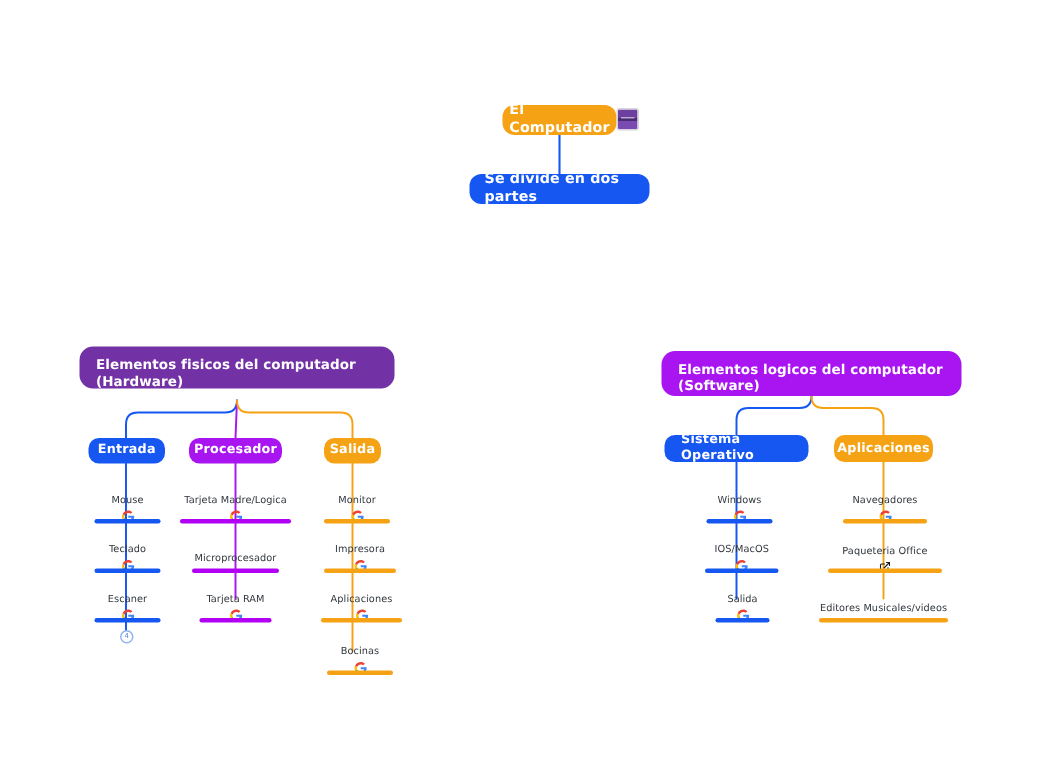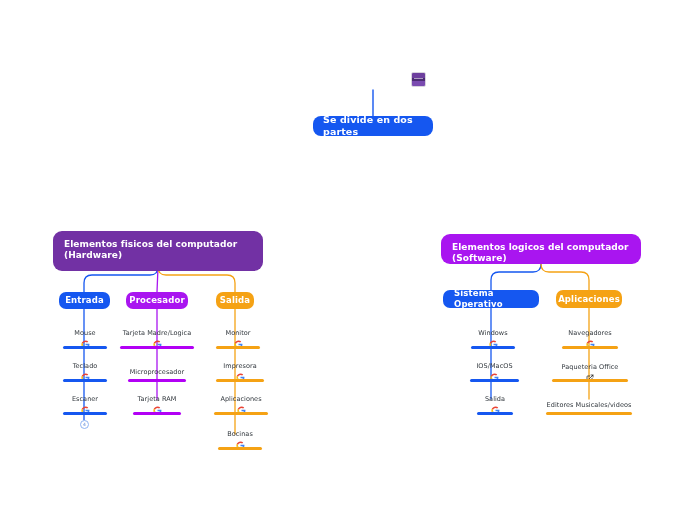--- a/index.html
+++ b/index.html
@@ -146,27 +146,30 @@
       <path d="M158 267 L158 267 Q158 275 166 275 L227 275 Q235 275 235 283 L235 292" stroke="#f5a214" stroke-width="1.3" fill="none" stroke-linecap="round"></path>
       <path d="M541 264 L541 264 Q541 272 533 272 L499 272 Q491 272 491 280 L491 290" stroke="#1557f0" stroke-width="1.3" fill="none" stroke-linecap="round"></path>
       <path d="M541 264 L541 264 Q541 272 549 272 L581 272 Q589 272 589 280 L589 290" stroke="#f5a214" stroke-width="1.3" fill="none" stroke-linecap="round"></path>
       <path d="M84 309 L84 420" stroke="#1557f0" stroke-width="1.3" fill="none" stroke-linecap="round"></path>
       <path d="M157 309 L157 399" stroke="#a915f0" stroke-width="1.3" fill="none" stroke-linecap="round"></path>
       <path d="M235 309 L235 434" stroke="#f5a214" stroke-width="1.3" fill="none" stroke-linecap="round"></path>
       <path d="M491 308 L491 399" stroke="#1557f0" stroke-width="1.3" fill="none" stroke-linecap="round"></path>
       <path d="M589 308 L589 399" stroke="#f5a214" stroke-width="1.3" fill="none" stroke-linecap="round"></path>
     </svg>
 
+  <div class="node root" style="left:335px; top:70px; width:76px; height:20px; background:#f5a214;">
+    <span>El Computador</span>
+  </div>
   <div class="thumb" style="left:411px; top:72px;"></div>
 
   <div class="node root" style="left:313px; top:116px; width:120px; height:20px; background:#1557f0;">
     <span>Se divide en dos partes</span>
   </div>
 
-  <div class="node big" style="left:53px; top:231px; width:210px; height:40px; background:#7231a4;">
+  <div class="node big" style="left:53px; top:231px; width:210px; height:28px; background:#7231a4;">
     <span>Elementos fisicos del computador
 (Hardware)</span>
   </div>
 
   <div class="node big" style="left:441px; top:234px; width:200px; height:30px; background:#a915f0;">
     <span>Elementos logicos del computador
 (Software)</span>
   </div>
 
   <div class="node cat" style="left:59px; top:292px; width:51px; height:17px; background:#1557f0;">

